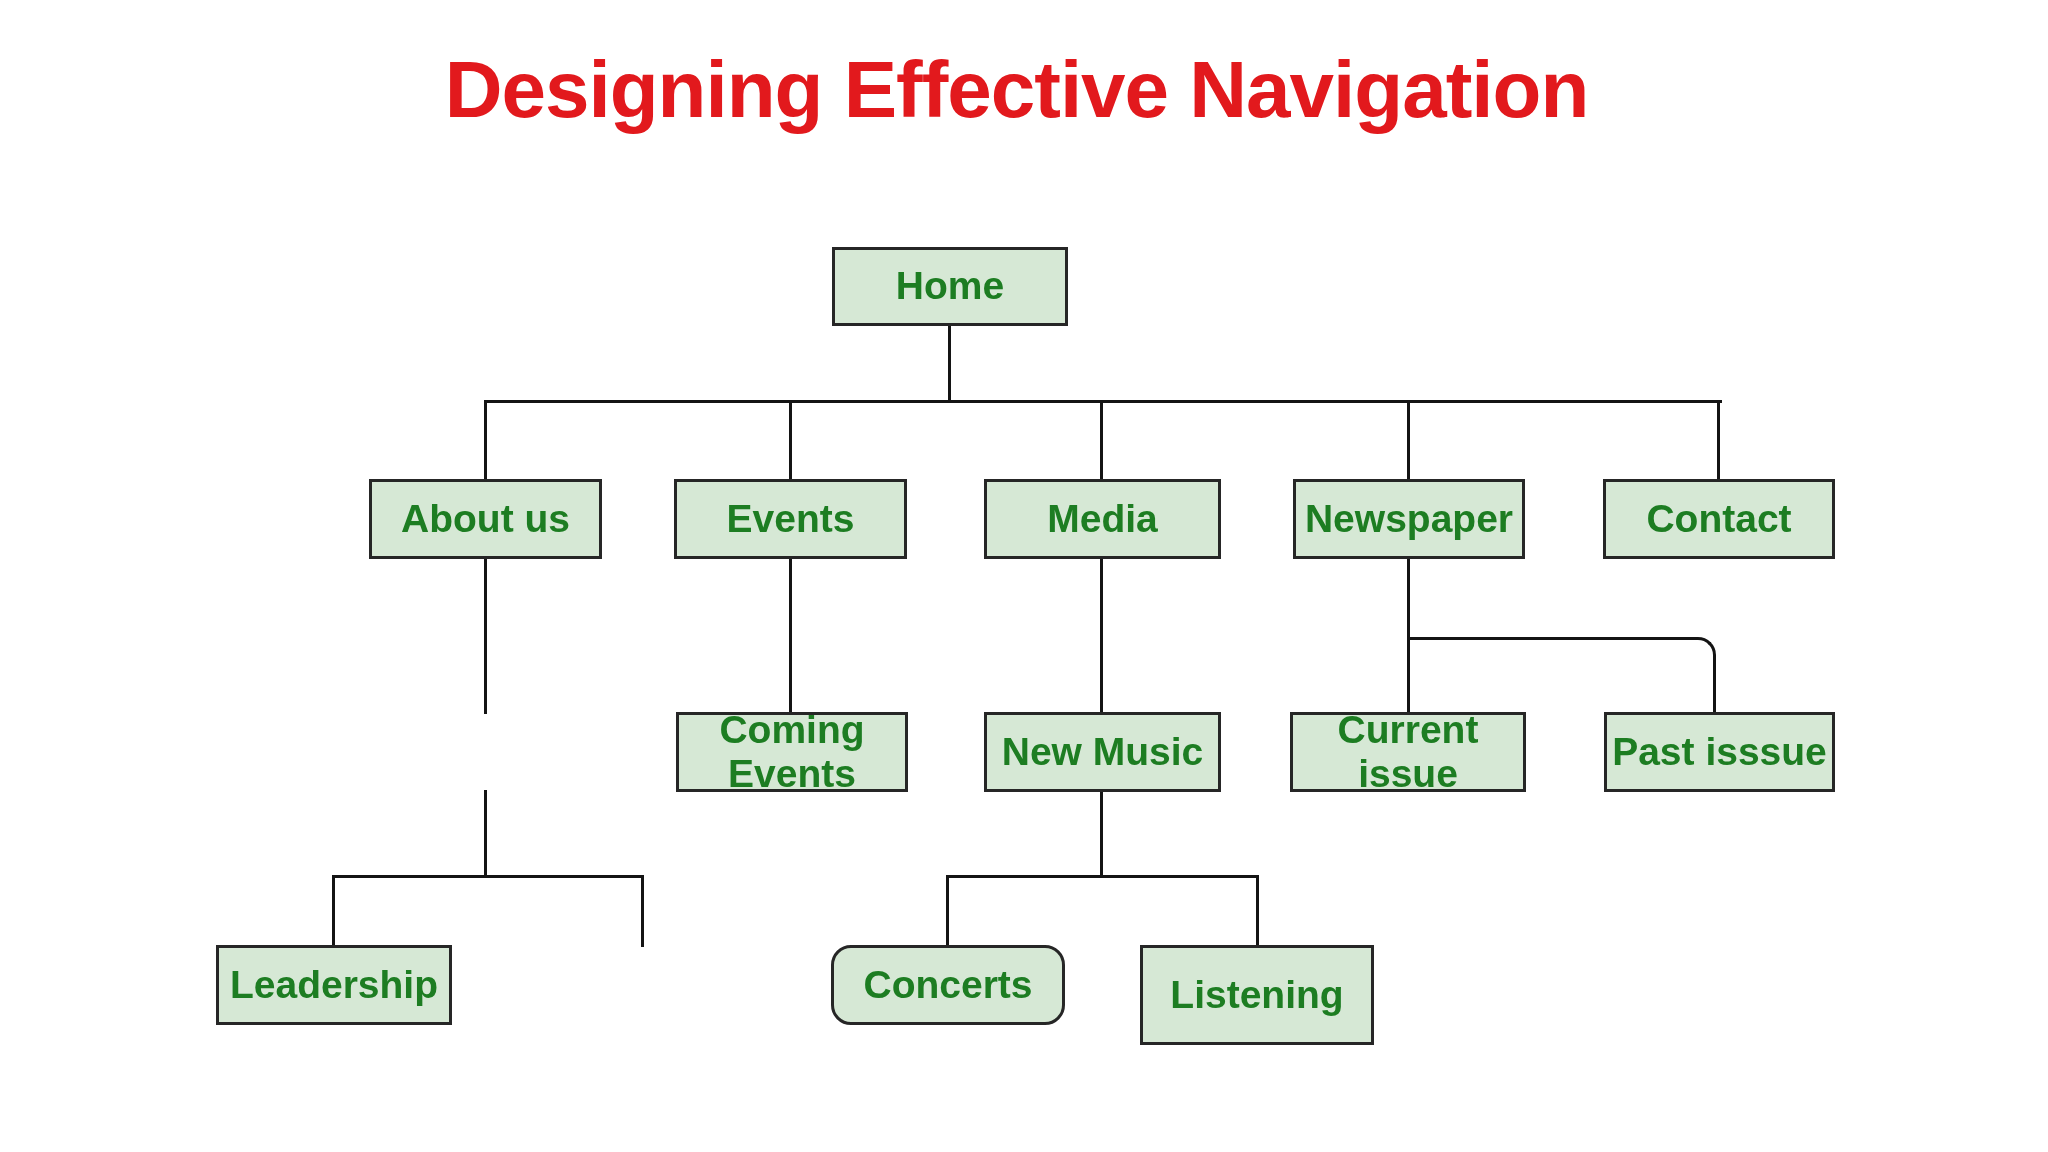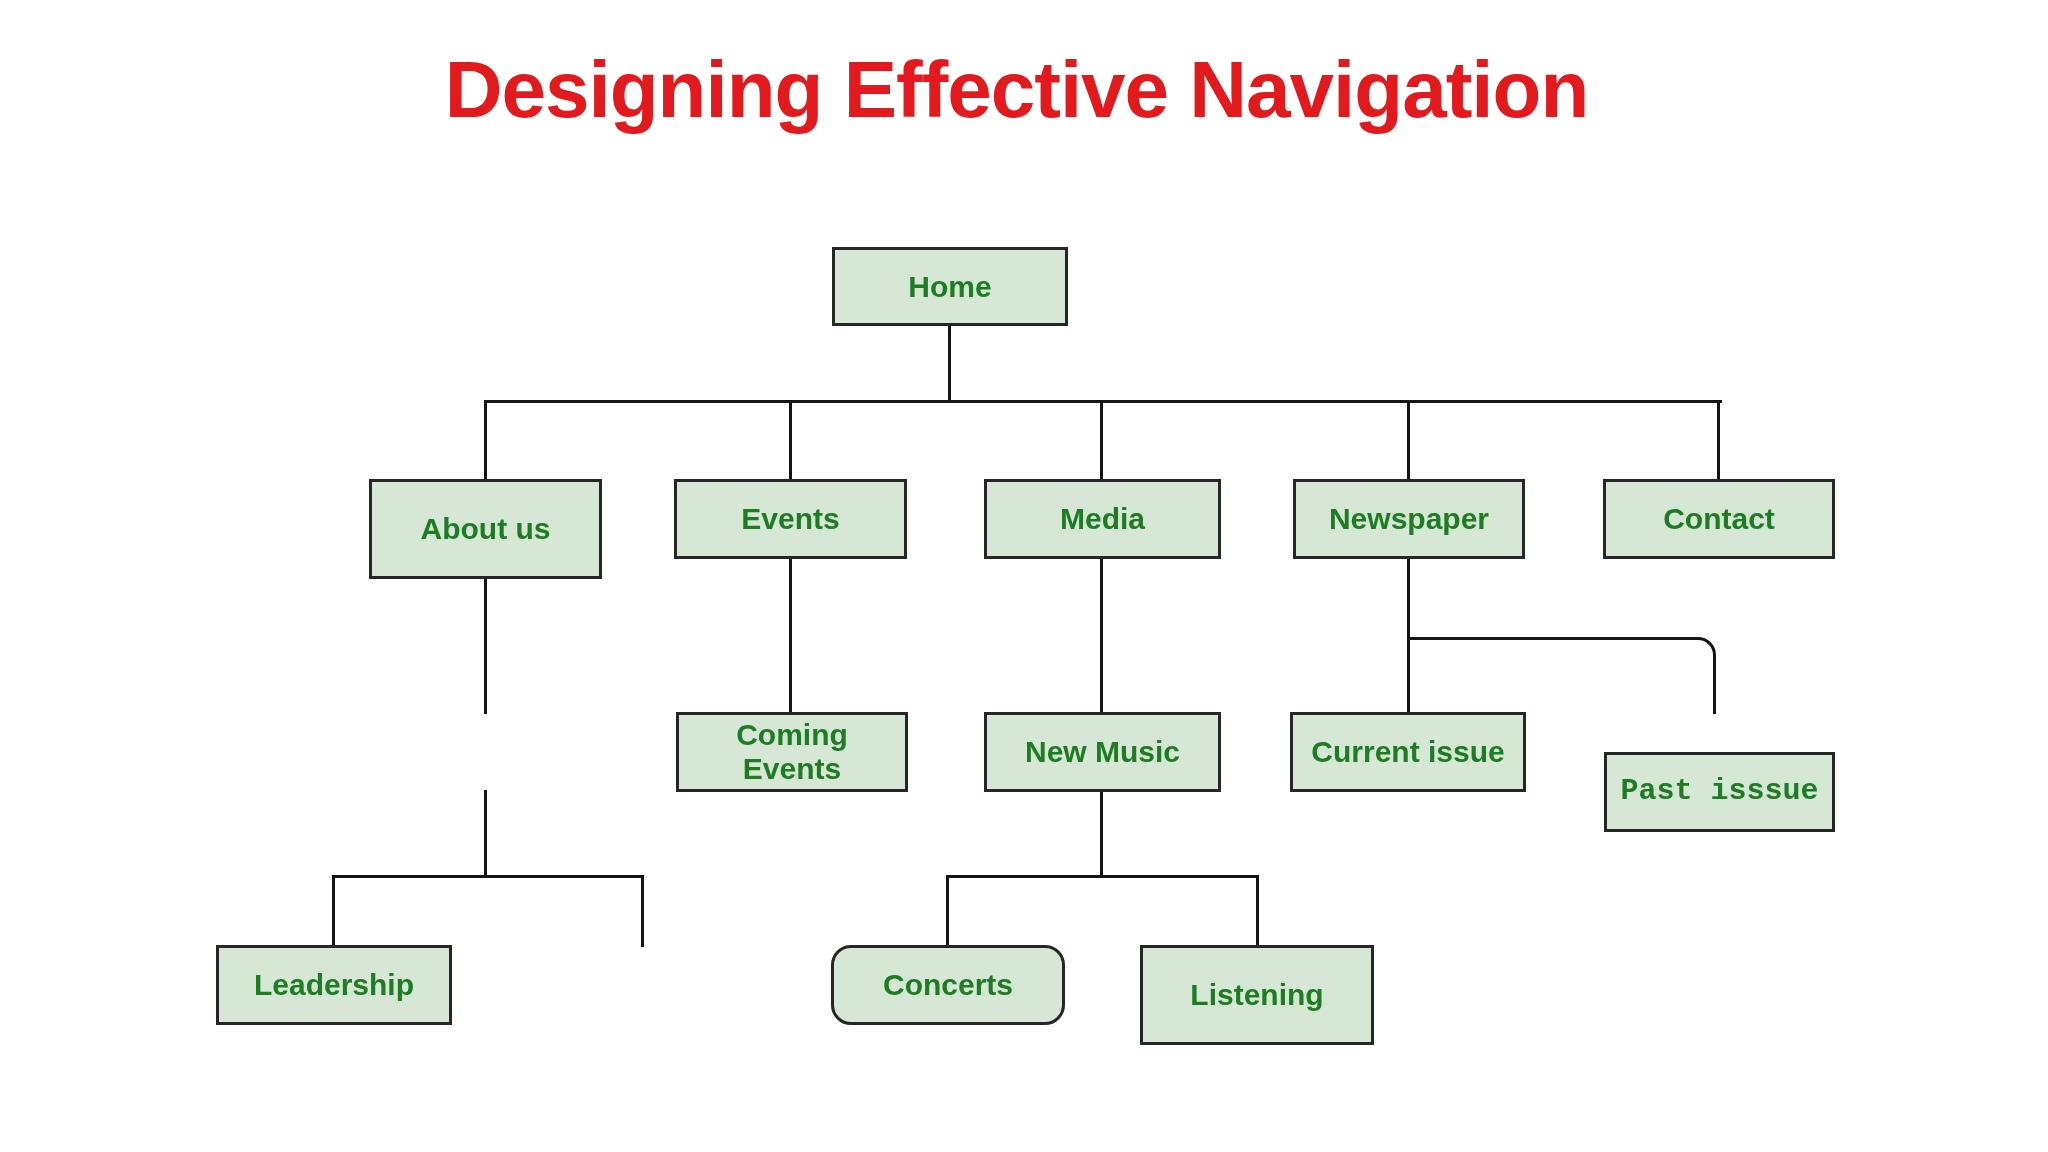--- a/index.html
+++ b/index.html
@@ -32,21 +32,21 @@
   .node{
     position:absolute;
     box-sizing:border-box;
     background:var(--box-fill);
     border:3px solid var(--box-border);
     display:flex;
     align-items:center;
     justify-content:center;
     text-align:center;
     color:var(--box-text);
-    font-size:30px;
+    font-size:39px;
     font-weight:700;
     line-height:1.13;
     padding:2px 4px;
   }
   .line{
     position:absolute;
     background:var(--line-color);
   }
   .elbow{
     position:absolute;
@@ -85,21 +85,21 @@
 
   <div class="line" style="left:1100px;top:790px;width:3px;height:88px;"></div>
   <div class="line" style="left:946px;top:875px;width:313px;height:3px;"></div>
   <div class="line" style="left:946px;top:875px;width:3px;height:72px;"></div>
   <div class="line" style="left:1256px;top:875px;width:3px;height:72px;"></div>
 
   <div class="node" style="left:832px;top:247px;width:236px;height:79px;">
     <span>Home</span>
   </div>
 
-  <div class="node" style="left:369px;top:479px;width:233px;height:100px;">
+  <div class="node" style="left:369px;top:479px;width:233px;height:80px;">
     <span>About us</span>
   </div>
   <div class="node" style="left:674px;top:479px;width:233px;height:80px;">
     <span>Events</span>
   </div>
   <div class="node" style="left:984px;top:479px;width:237px;height:80px;">
     <span>Media</span>
   </div>
   <div class="node" style="left:1293px;top:479px;width:232px;height:80px;">
     <span>Newspaper</span>
@@ -110,21 +110,21 @@
 
   <div class="node" style="left:676px;top:712px;width:232px;height:80px;">
     <span>Coming Events</span>
   </div>
   <div class="node" style="left:984px;top:712px;width:237px;height:80px;">
     <span>New Music</span>
   </div>
   <div class="node" style="left:1290px;top:712px;width:236px;height:80px;">
     <span>Current issue</span>
   </div>
-  <div class="node" style="left:1604px;top:752px;width:231px;height:80px;font-family:Liberation Mono, monospace;">
+  <div class="node" style="left:1604px;top:712px;width:231px;height:80px;">
     <span>Past isssue</span>
   </div>
 
   <div class="node" style="left:216px;top:945px;width:236px;height:80px;">
     <span>Leadership</span>
   </div>
   <div class="node" style="left:831px;top:945px;width:234px;height:80px;border-radius:20px;">
     <span>Concerts</span>
   </div>
   <div class="node" style="left:1140px;top:945px;width:234px;height:100px;">

